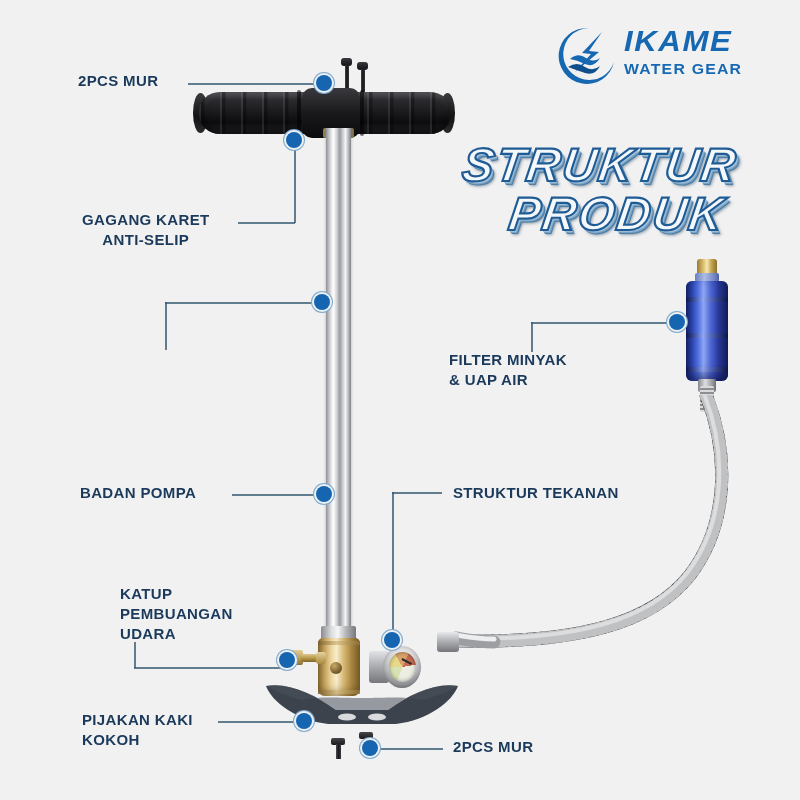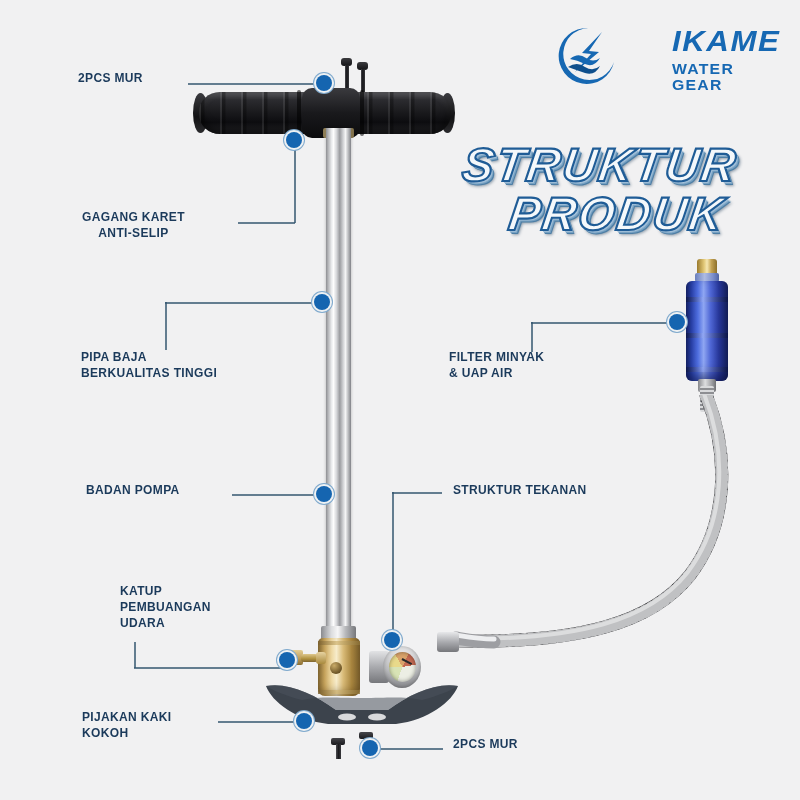--- a/index.html
+++ b/index.html
@@ -11,41 +11,41 @@
   }
   #stage{position:absolute;inset:0;width:800px;height:800px;}
 
   
   .abs{position:absolute;}
 
   
   .label{
     position:absolute;
     color:#1b3a5b;
-    font-size:12px;
+    font-size:15px;
     font-weight:700;
     letter-spacing:.35px;
     line-height:1.32;
     white-space:pre-line;
     font-family:"Liberation Sans", sans-serif;
   }
   .label.right{text-align:left;}
 
   
   .lead-h{position:absolute;height:1.6px;background:#33566f;opacity:.75;}
   .lead-v{position:absolute;width:1.6px;background:#33566f;opacity:.75;}
   .dot{
     position:absolute;width:16px;height:16px;border-radius:50%;
     background:#1565b0;box-shadow:0 0 0 2px #eef1f3, 0 0 0 3px #7fa9cd;
   }
 
   
   .logo{position:absolute;left:558px;top:22px;width:215px;height:68px;}
   .logo-mark{position:absolute;left:0;top:4px;width:60px;height:60px;}
-  .logo-txt{position:absolute;left:66px;top:4px;margin-left:48px;}
+  .logo-txt{position:absolute;left:66px;top:4px;}
   .logo-name{
     font-size:30px;font-weight:700;font-style:italic;color:#1668b3;
     letter-spacing:1.5px;line-height:1;
     font-family:"Liberation Sans", sans-serif;
     transform:scaleX(1.04);transform-origin:left center;
   }
   .logo-sub{
     font-size:15.5px;font-weight:700;color:#1668b3;letter-spacing:1.2px;
     margin-top:5px;line-height:1;font-family:"Liberation Sans", sans-serif;
     transform:scaleX(1.02);transform-origin:left center;
@@ -369,24 +369,22 @@
   <div class="dot" style="left:384px;top:632px;"></div>
 
   <div class="lead-h" style="left:380px;top:748px;width:63px;"></div>
   <div class="dot" style="left:362px;top:740px;"></div>
 
   <div class="label" style="left:78px;top:71px;">2PCS MUR</div>
 
   <div class="label" style="left:82px;top:210px;text-align:center;">GAGANG KARET
 ANTI-SELIP</div>
 
-  <div class="label" style="left:81px;top:350px;">PIPA BAJA
-BERKUALITAS TINGGI</div>
-
-  <div class="label" style="left:86px;top:483px;">BADAN POMPA</div>
+
+  <div class="label" style="left:80px;top:483px;">BADAN POMPA</div>
 
   <div class="label" style="left:82px;top:584px;margin-left:38px;">KATUP
 PEMBUANGAN
 UDARA</div>
 
   <div class="label" style="left:82px;top:710px;">PIJAKAN KAKI
 KOKOH</div>
 
   <div class="label right" style="left:449px;top:350px;">FILTER MINYAK
 &amp; UAP AIR</div>

